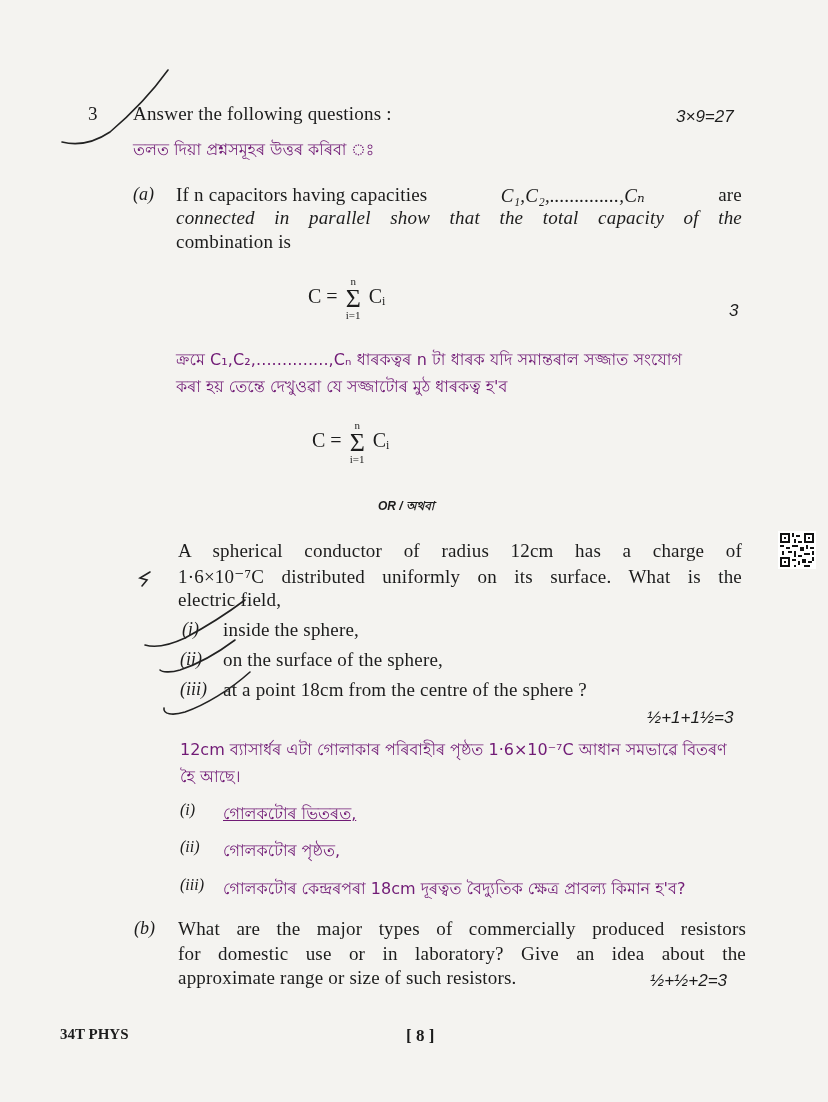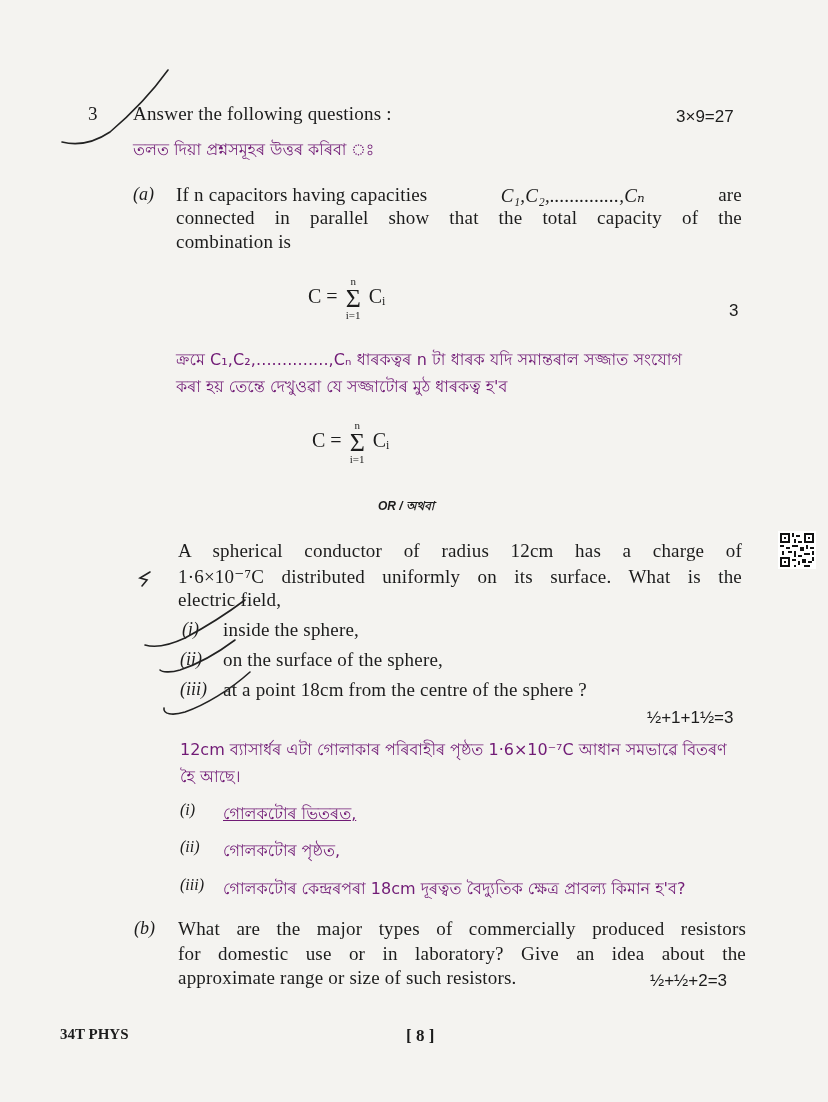--- a/index.html
+++ b/index.html
@@ -8,21 +8,21 @@
     background: #f4f3f0;
     font-family: "Liberation Serif", "DejaVu Serif", serif;
     color: #1c1c1c;
     position: relative;
   }
   .page { position: absolute; left: 0; top: 0; width: 828px; height: 1102px; }
   .abs { position: absolute; white-space: nowrap; }
   .en { font-size: 19px; letter-spacing: 0.2px; }
   .as { font-family: "DejaVu Sans", sans-serif; font-size: 16px; color: #701a75; }
   .label { font-style: italic; font-size: 18px; }
-  .marks { font-family: "Liberation Sans", sans-serif; font-size: 17px; }
+  .marks { font-family: "Liberation Sans", sans-serif; font-size: 17px; font-style: italic; }
   .justify { text-align: justify; text-align-last: justify; }
   .formula { font-size: 20px; }
   .sigma-wrap { display: inline-flex; flex-direction: column; align-items: center; vertical-align: middle; line-height: 1; margin: 0 3px; }
   .sigma-wrap .lim { font-size: 11px; }
   .sigma-wrap .sig { font-size: 26px; line-height: 0.9; }
   .qr { position: absolute; left: 778px; top: 531px; width: 38px; height: 38px; background: #fff; }
   .qr svg { display: block; }
   svg.ink { position: absolute; left: 0; top: 0; pointer-events: none; }
 </style>
 </head>
@@ -34,21 +34,21 @@
   <div class="abs en" style="left:133px; top:103px;">Answer the following questions :</div>
   <div class="abs marks" style="left:676px; top:107px;">3×9=27</div>
   <div class="abs as" style="left:133px; top:137px;">তলত দিয়া প্ৰশ্নসমূহৰ উত্তৰ কৰিবা ঃ</div>
 
   <div class="abs label" style="left:133px; top:184px;">(a)</div>
   <div class="abs en" style="left:176px; top:184px; width:566px; display:flex; justify-content:space-between;">
     <span>If n capacitors having capacities </span>
     <span style="font-style:italic;">C₁,C₂,..............,Cₙ</span>
     <span>are</span>
   </div>
-  <div class="abs en justify" style="left:176px; top:207px; width:566px;">connected in parallel show that the total capacity of the</div>
+  <div class="abs en justify" style="left:176px; top:207px; width:566px;font-style:italic;">connected in parallel show that the total capacity of the</div>
   <div class="abs en" style="left:176px; top:231px;">combination is</div>
 
   <div class="abs formula" style="left:308px; top:276px;">
     <span>C =</span>
     <span class="sigma-wrap">
       <span class="lim">n</span>
       <span class="sig">Σ</span>
       <span class="lim">i=1</span>
     </span>
     <span>Cᵢ</span>

